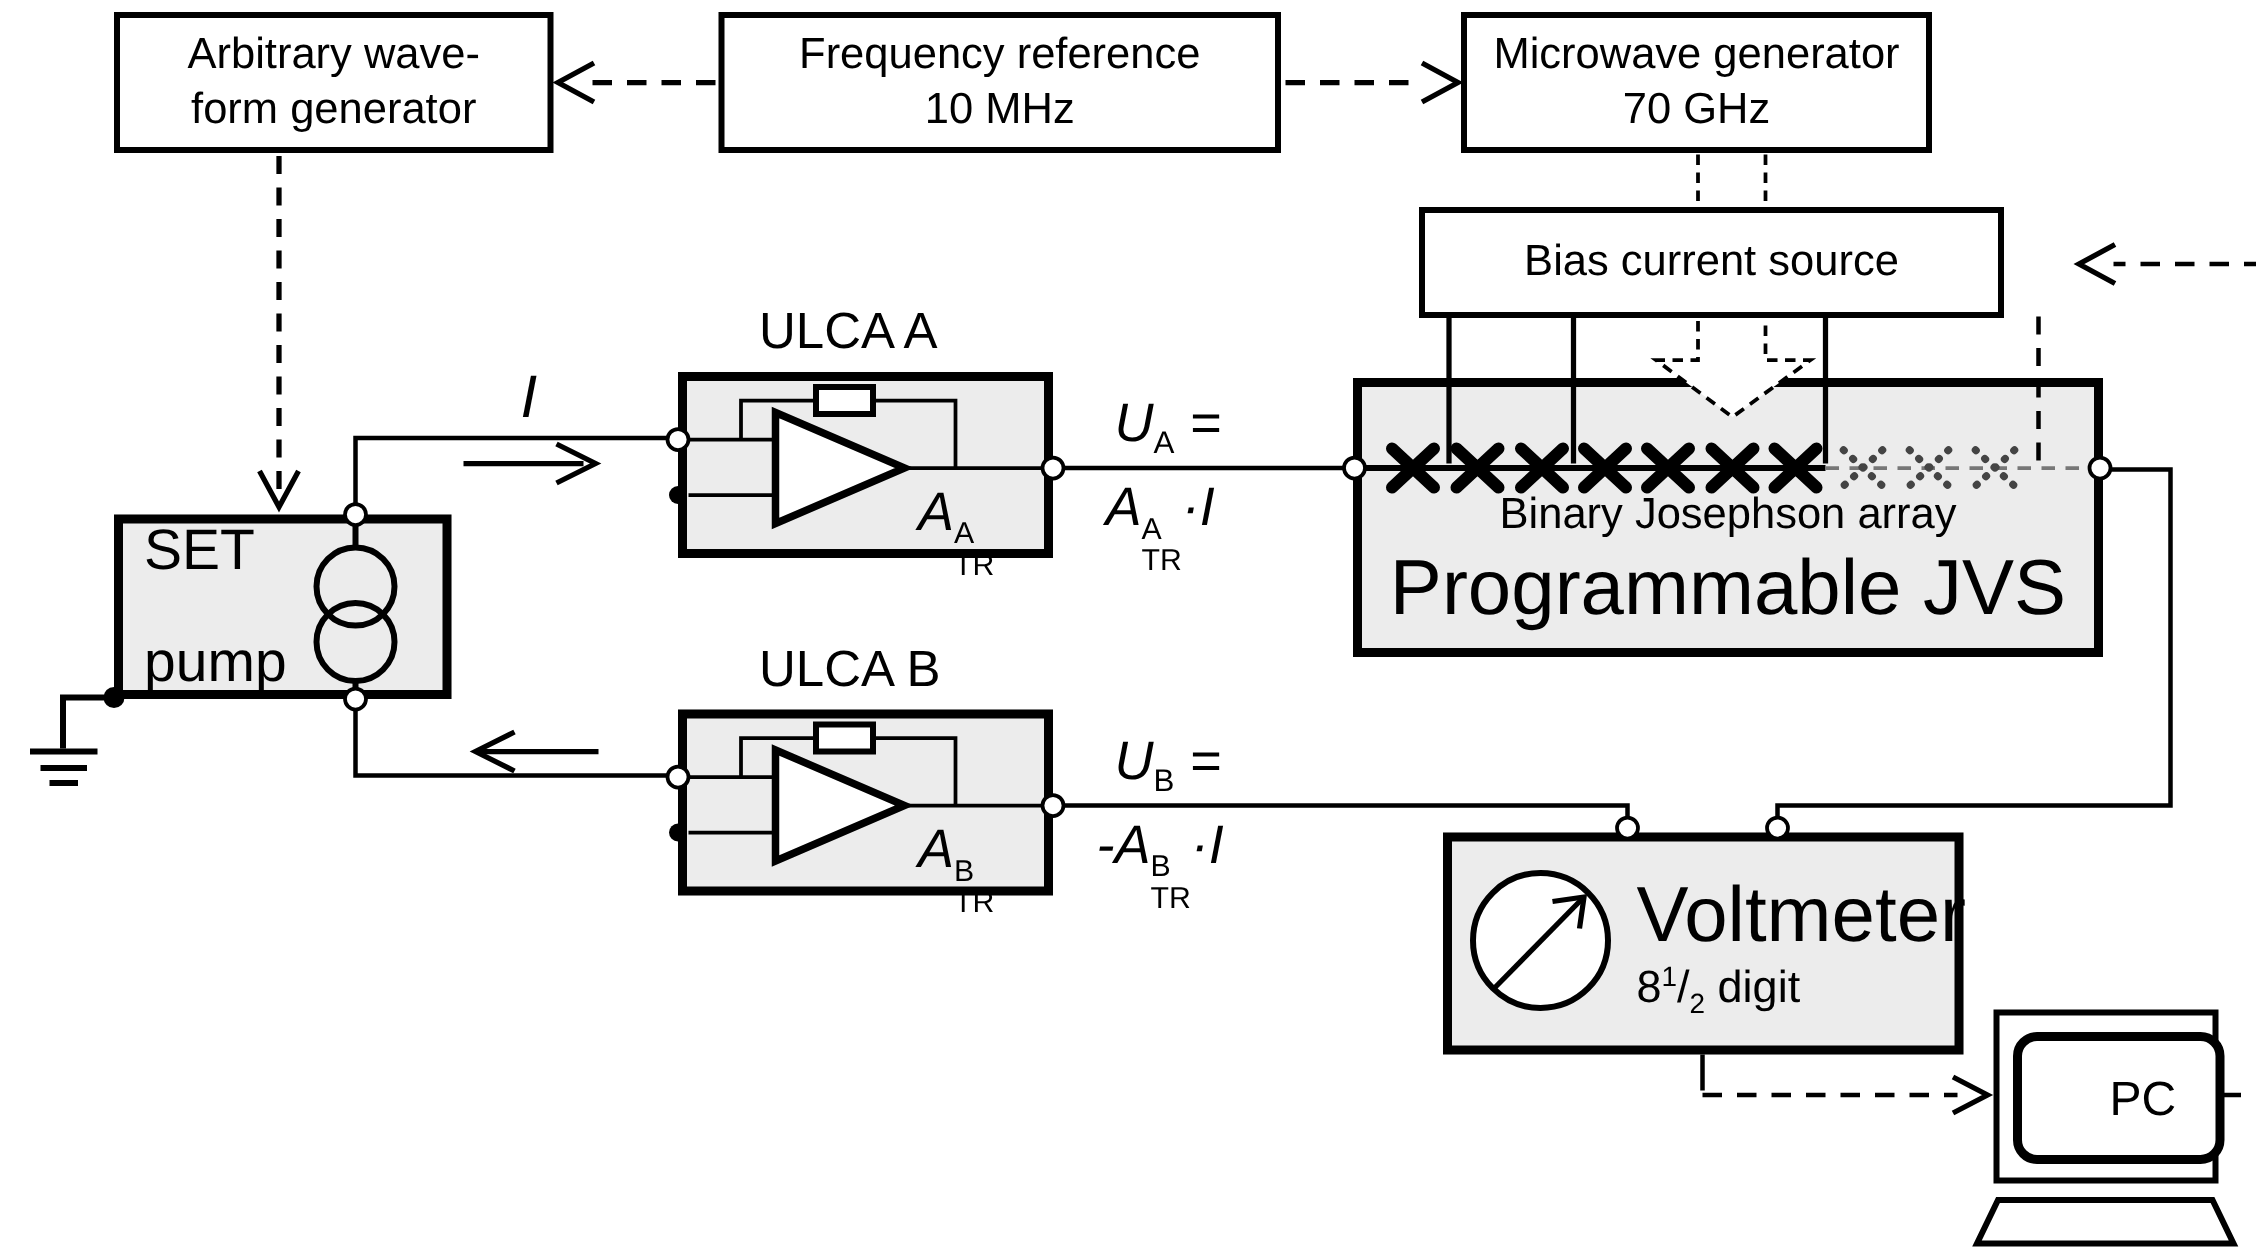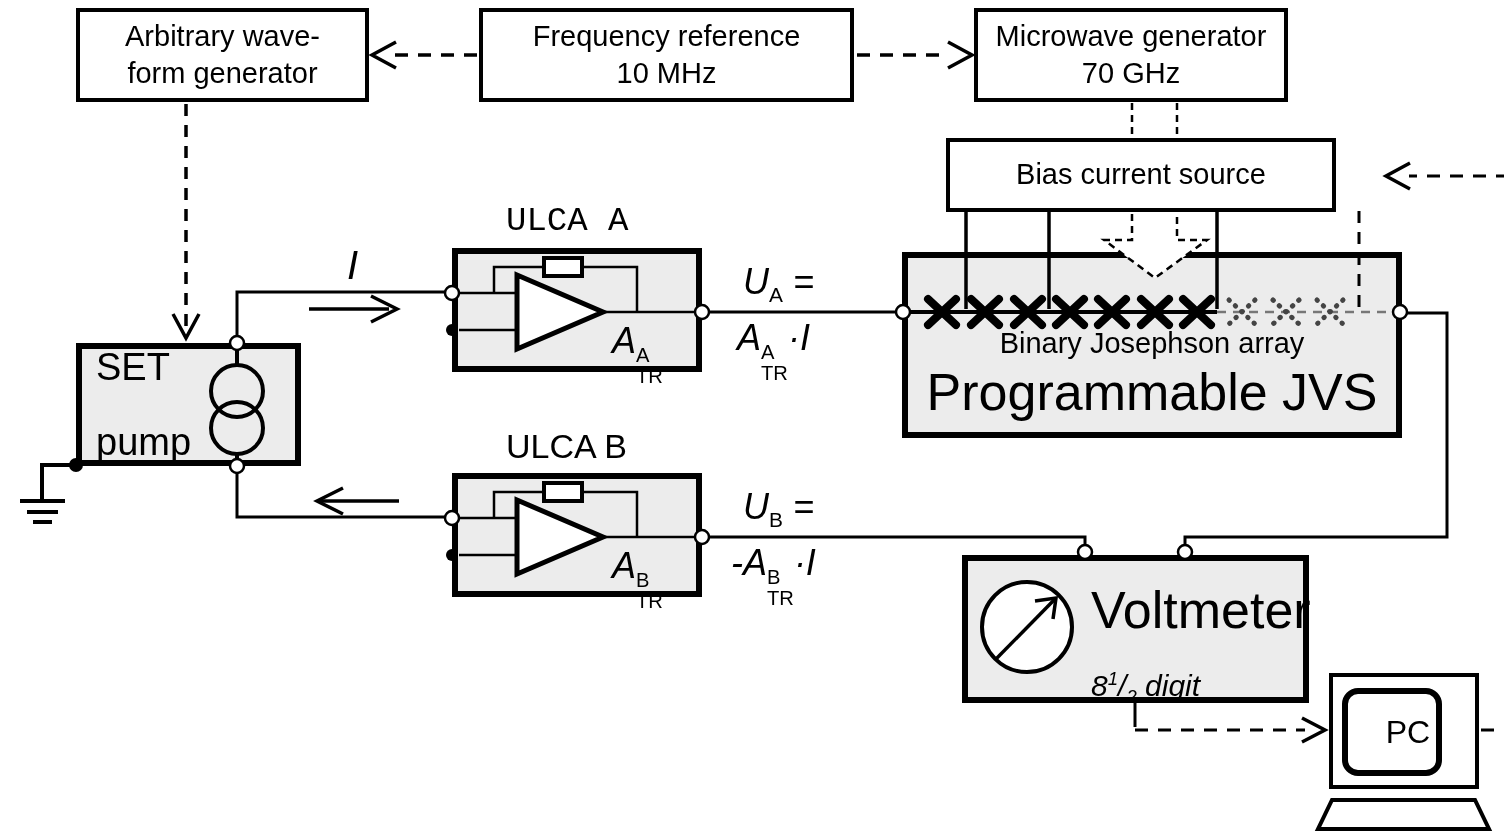--- a/index.html
+++ b/index.html
@@ -61,21 +61,21 @@
   <div class="box gray" style="left:433px;top:473px;width:250px;height:124px;"></div>
 
   <div class="box gray" style="left:57px;top:343px;width:225px;height:123px;align-items:flex-start;padding-left:14px;gap:28px;">
     <div class="setpump">SET</div>
     <div class="setpump">pump</div>
   </div>
 
   <div class="box gray" style="left:943px;top:555px;width:347px;height:148px;"></div>
 
   <div class="box" style="left:1310px;top:673px;width:150px;height:116px;"></div>
-  <div class="pc-screen" style="left:1323px;top:688px;width:100px;height:88px;padding-left:32px;">
+  <div class="pc-screen" style="left:1323px;top:688px;width:141px;height:88px;padding-left:32px;">
     <div style="font-size:32px;">PC</div>
   </div>
 
   <svg class="layer" width="1504" height="834" viewBox="0 0 1504 834">
 
     <g stroke="#000" fill="none">
       <line x1="458" y1="55" x2="366" y2="55" stroke-width="3.5" stroke-dasharray="13 10"></line>
       <path d="M377,42 L353,55 L377,68" stroke-width="3.5"></path>
     </g>
     <g stroke="#000" fill="none">
@@ -198,21 +198,21 @@
       <circle cx="1066" cy="552" r="7" fill="#ffffff" stroke="#000" stroke-width="2.5"></circle>
       <circle cx="1166" cy="552" r="7" fill="#ffffff" stroke="#000" stroke-width="2.5"></circle>
     </g>
     <g stroke="#000" fill="none">
       <circle cx="1008" cy="627" r="45" fill="#ffffff" stroke-width="4"></circle>
       <line x1="977" y1="659" x2="1036" y2="599" stroke-width="3.5"></line>
       <path d="M1016,601 L1037,598 L1034,619" stroke-width="3.5"></path>
     </g>
   </svg>
 
-  <div class="txt title" style="left:487px;top:202px;font-family:Liberation Mono, monospace;">ULCA A</div>
+  <div class="txt title" style="left:487px;top:202px;">ULCA A</div>
   <div class="txt title" style="left:487px;top:427px;">ULCA B</div>
 
   <div class="txt eq" style="left:328px;top:243px;font-size:40px;">I</div>
 
   <div class="txt eq" style="left:724px;top:261px;"><span>U</span><sub>A</sub><span> =</span></div>
   <div class="txt eq" style="left:718px;top:317px;"><span>A</span><span class="stack">
         <span>A</span>
         <span>TR</span>
       </span><span>·I</span></div>
 
@@ -225,15 +225,15 @@
   <div class="txt atr" style="left:593px;top:320px;"><span>A</span><span class="stack">
         <span>A</span>
         <span>TR</span>
       </span></div>
   <div class="txt atr" style="left:593px;top:545px;"><span>A</span><span class="stack">
         <span>B</span>
         <span>TR</span>
       </span></div>
 
   <div class="txt big" style="left:1072px;top:580px;">Voltmeter</div>
-  <div class="txt vm-digit" style="left:1072px;top:668px;font-style:italic;"><span>8</span><sup>1</sup><span>/</span><sub>2</sub><span> digit</span></div>
+  <div class="txt vm-digit" style="left:1072px;top:640px;"><span>8</span><sup>1</sup><span>/</span><sub>2</sub><span> digit</span></div>
 
 </div>
 
 </body></html>

